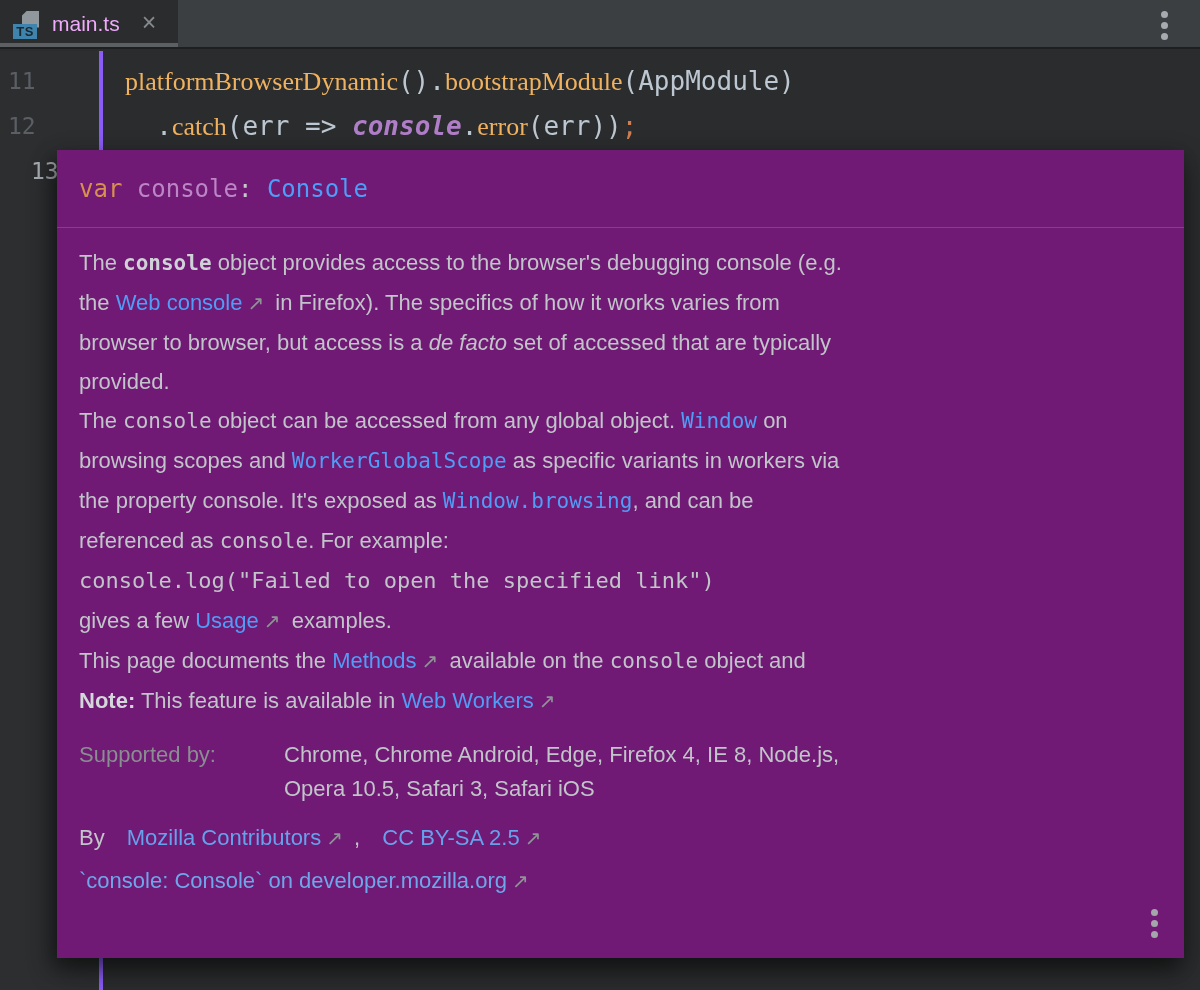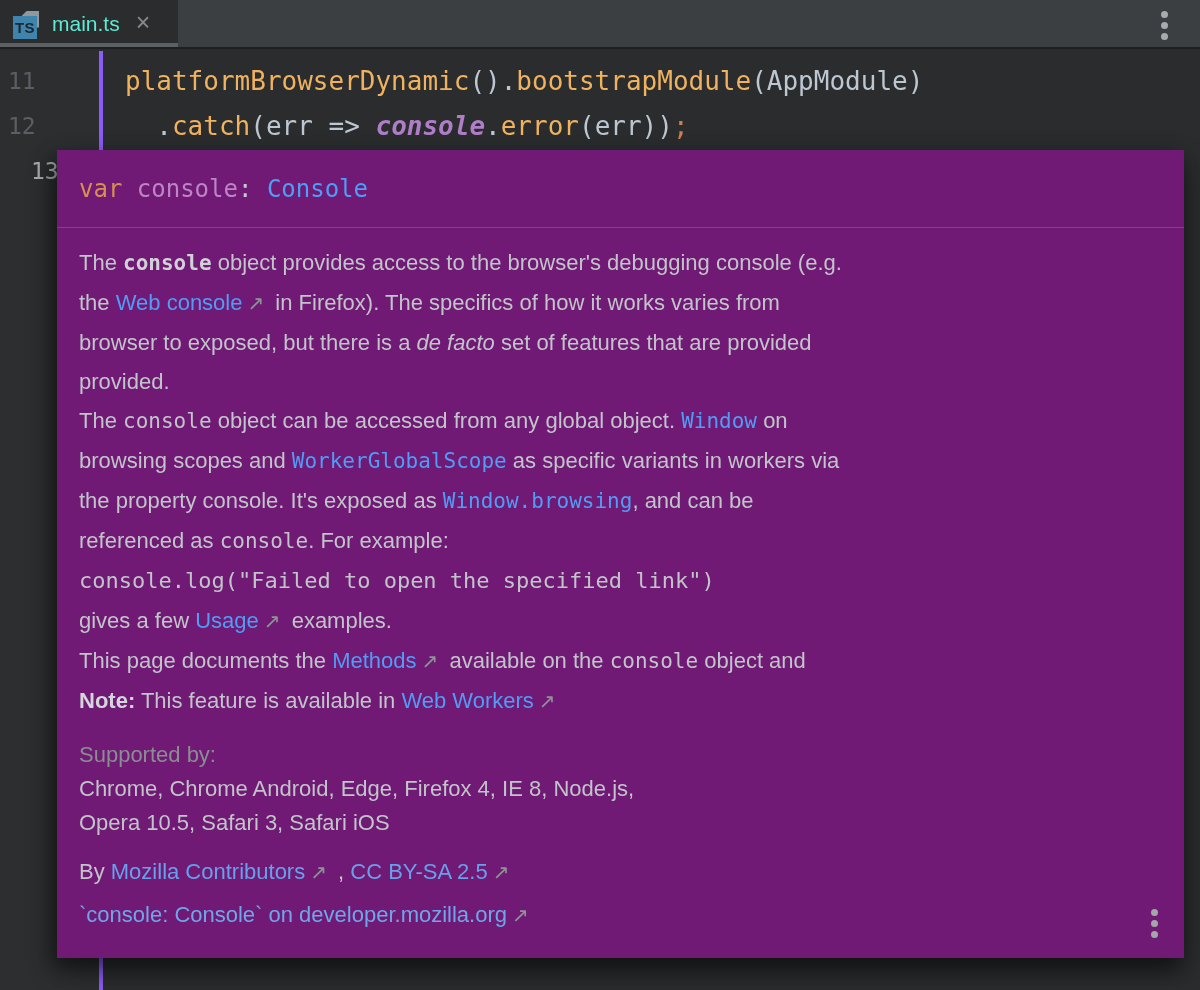--- a/index.html
+++ b/index.html
@@ -15,40 +15,40 @@
     display:flex; align-items:stretch; position:relative;
   }
   .tab {
     width:178px; background:#2A2C2D; display:flex; align-items:center;
     padding:0 10px 0 13px; position:relative; cursor:default;
   }
   .tab-underline { position:absolute; left:0; right:0; bottom:0; height:4px; background:#5C6063; }
   .ts-icon { width:28px; height:30px; position:relative; margin-right:11px; flex:none; }
   .ts-page { position:absolute; top:2px; right:2px; width:17px; height:17px; background:#90979D;
     clip-path:polygon(30% 0,100% 0,100% 100%,0 100%,0 30%); }
-  .ts-box { position:absolute; left:0; bottom:0; width:24px; height:23px; background:#3E84AD;
-    color:#1B2830; font-size:15px; font-weight:bold; display:flex; align-items:center;
+  .ts-box { position:absolute; left:0; bottom:0; width:24px; height:15px; background:#3E84AD;
+    color:#1B2830; font-size:13px; font-weight:bold; display:flex; align-items:center;
     justify-content:center; letter-spacing:.5px; }
-  .tab-title { color:#5eead4; font-size:21px; margin-right:16px; }
+  .tab-title { color:#f0abfc; font-size:21px; margin-right:22px; }
   .tab-close { color:#85888C; font-size:25px; line-height:1; margin-top:-2px; cursor:pointer; }
   .kebab { display:flex; flex-direction:column; gap:4px; cursor:pointer; padding:4px; }
   .kebab span { width:7px; height:7px; border-radius:50%; background:#A7AAAE; }
   .kebab.top { position:absolute; right:28px; top:7px; }
 
   
   .editor { position:absolute; top:51px; left:0; right:0; bottom:0; background:#2A2C2D; }
   .gutter { position:absolute; top:0; left:0; bottom:0; width:103px; background:#2C2E2F;
     border-right:4px solid #8b5cf6; padding-top:8px; }
   .line-num { height:45px; line-height:45px; padding-left:8px; color:#5B5F64;
     font-family:"DejaVu Sans Mono","Liberation Mono",monospace; font-size:23px; }
   .line-num.active { color:#A9AEB4;padding-left:31px; }
   .code-area { position:absolute; left:125px; top:8px; right:0; }
   .code-row { height:45px; line-height:45px; white-space:pre;
     font-family:"DejaVu Sans Mono","Liberation Mono",monospace; font-size:26px; }
-  .tk-f { color:#F0B25F; }
+  .tk-f { color:#F0B25F;font-family:Liberation Serif, serif; }
   .tk-p { color:#BDC7D1; }
   .tk-v { color:#B07EC8; font-style:italic; font-weight:bold; }
   .tk-sc { color:#CD7E52; }
 
   
   .doc-popup { position:absolute; left:57px; top:150px; width:1127px; height:808px;
     background:#701a75; z-index:5;
     box-shadow:0 12px 26px rgba(0,0,0,.45), -6px 8px 18px rgba(0,0,0,.3); }
   .doc-header { height:78px; display:flex; align-items:center; padding:0 22px;
     border-bottom:1px solid #5A5D5F; white-space:pre;
@@ -63,28 +63,28 @@
   .tk-t  { }
   .tk-b  { font-weight:bold; color:#D3D6DA; }
   .tk-i  { font-style:italic; }
   .tk-m, .tk-mb, .tk-ml {
     font-family:"DejaVu Sans Mono","Liberation Mono",monospace; font-size:21px; }
   .tk-mb { font-weight:bold; color:#CFD2D6; }
   .tk-l, .tk-ml { color:#519CF6; cursor:pointer; }
   .tk-a { color:#8F9397; font-size:20px; margin:0 5px; }
   .code-example { font-family:"DejaVu Sans Mono","Liberation Mono",monospace;
     font-size:22px; line-height:40px; white-space:pre; color:#C1C4C9; }
-  .supported { display:flex; margin-top:17px; line-height:34px;flex-direction:column; }
+  .supported { display:flex; margin-top:17px; line-height:34px; }
   .supported-label { width:205px; flex:none; color:#8A8D91; }
   .supported-value { }
   .tags { margin-top:11px; padding-left:12px; line-height:34px; }
   .byline { margin-top:13px; line-height:37px; }
   .source-line { margin-top:5px; line-height:37px; }
   .tk-fp { }
-  .tk-fl { color:#66A1EC; cursor:pointer; }
+  .tk-fl { color:#66A1EC; cursor:pointer;margin-left:16px; }
   .tk-sl { color:#6FA6EA; cursor:pointer; }
   .kebab.popup-kebab { position:absolute; right:22px; bottom:16px; }
   .kebab.popup-kebab span { width:7px; height:7px; background:#A3A6AA; }
 </style>
 </head>
 <body>
 
 <div class="tab-bar">
   <div class="tab">
     <div class="ts-icon">
@@ -113,21 +113,21 @@
     <div class="code-row"><span class="tk-p">  .</span><span class="tk-f">catch</span><span class="tk-p">(err =&gt; </span><span class="tk-v">console</span><span class="tk-p">.</span><span class="tk-f">error</span><span class="tk-p">(err))</span><span class="tk-sc">;</span></div>
   </div>
 </div>
 
 <div class="doc-popup">
   <div class="doc-header"><span class="tk-kw">var</span><span class="tk-pn"> </span><span class="tk-vr">console</span><span class="tk-pn">: </span><span class="tk-ty">Console</span></div>
   <div class="doc-body">
     <div>
       <div class="dline"><span class="tk-t">The </span><span class="tk-mb">console</span><span class="tk-t"> object provides access to the browser's debugging console (e.g.</span></div>
       <div class="dline"><span class="tk-t">the </span><span class="tk-l">Web console</span><span class="tk-a">↗</span><span class="tk-t"> in Firefox). The specifics of how it works varies from</span></div>
-      <div class="dline"><span class="tk-t">browser to exposed, but there is a </span><span class="tk-i">de facto</span><span class="tk-t"> set of features that are provided</span></div>
+      <div class="dline"><span class="tk-t">browser to browser, but access is a </span><span class="tk-i">de facto</span><span class="tk-t"> set of accessed that are typically</span></div>
       <div class="dline"><span class="tk-t">provided.</span></div>
     </div>
     <div>
       <div class="dline"><span class="tk-t">The </span><span class="tk-m">console</span><span class="tk-t"> object can be accessed from any global object. </span><span class="tk-ml">Window</span><span class="tk-t"> on</span></div>
       <div class="dline"><span class="tk-t">browsing scopes and </span><span class="tk-ml">WorkerGlobalScope</span><span class="tk-t"> as specific variants in workers via</span></div>
       <div class="dline"><span class="tk-t">the property console. It's exposed as </span><span class="tk-ml">Window.browsing</span><span class="tk-t">, and can be</span></div>
       <div class="dline"><span class="tk-t">referenced as </span><span class="tk-m">console</span><span class="tk-t">. For example:</span></div>
     </div>
     <div class="code-example">console.log("Failed to open the specified link")</div>
     <div>

